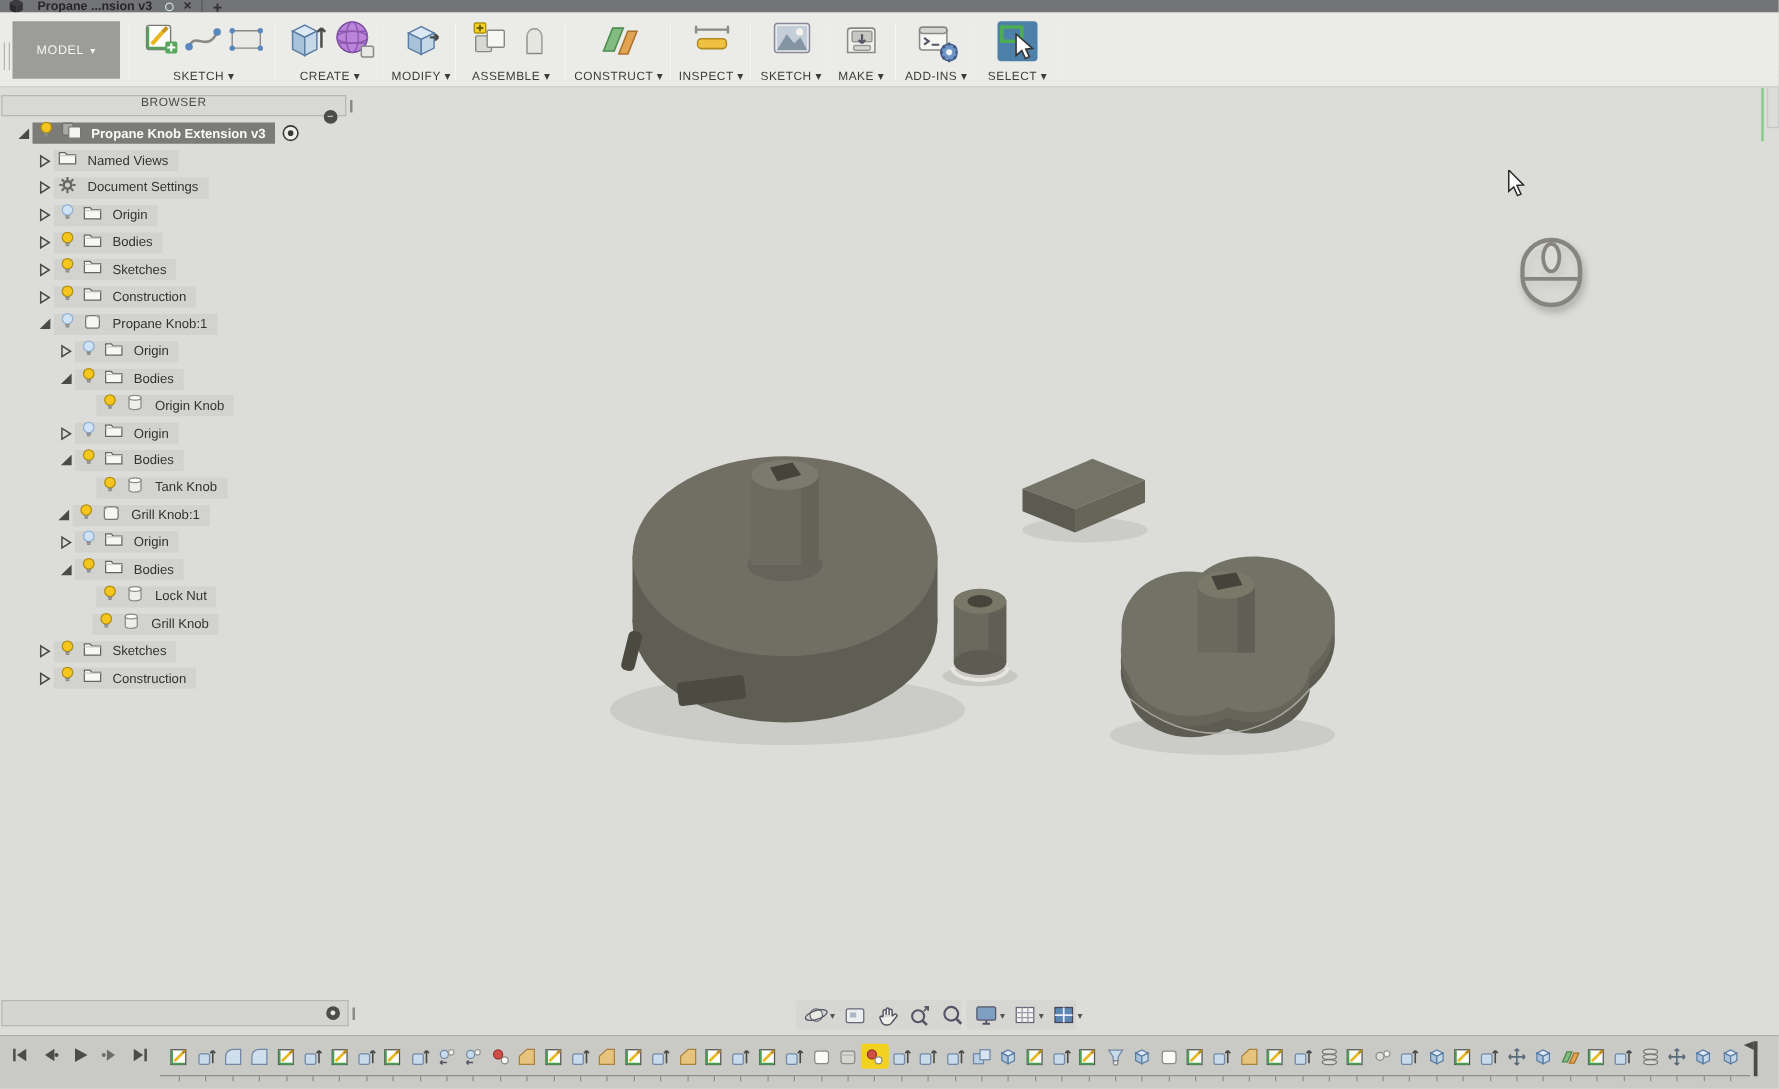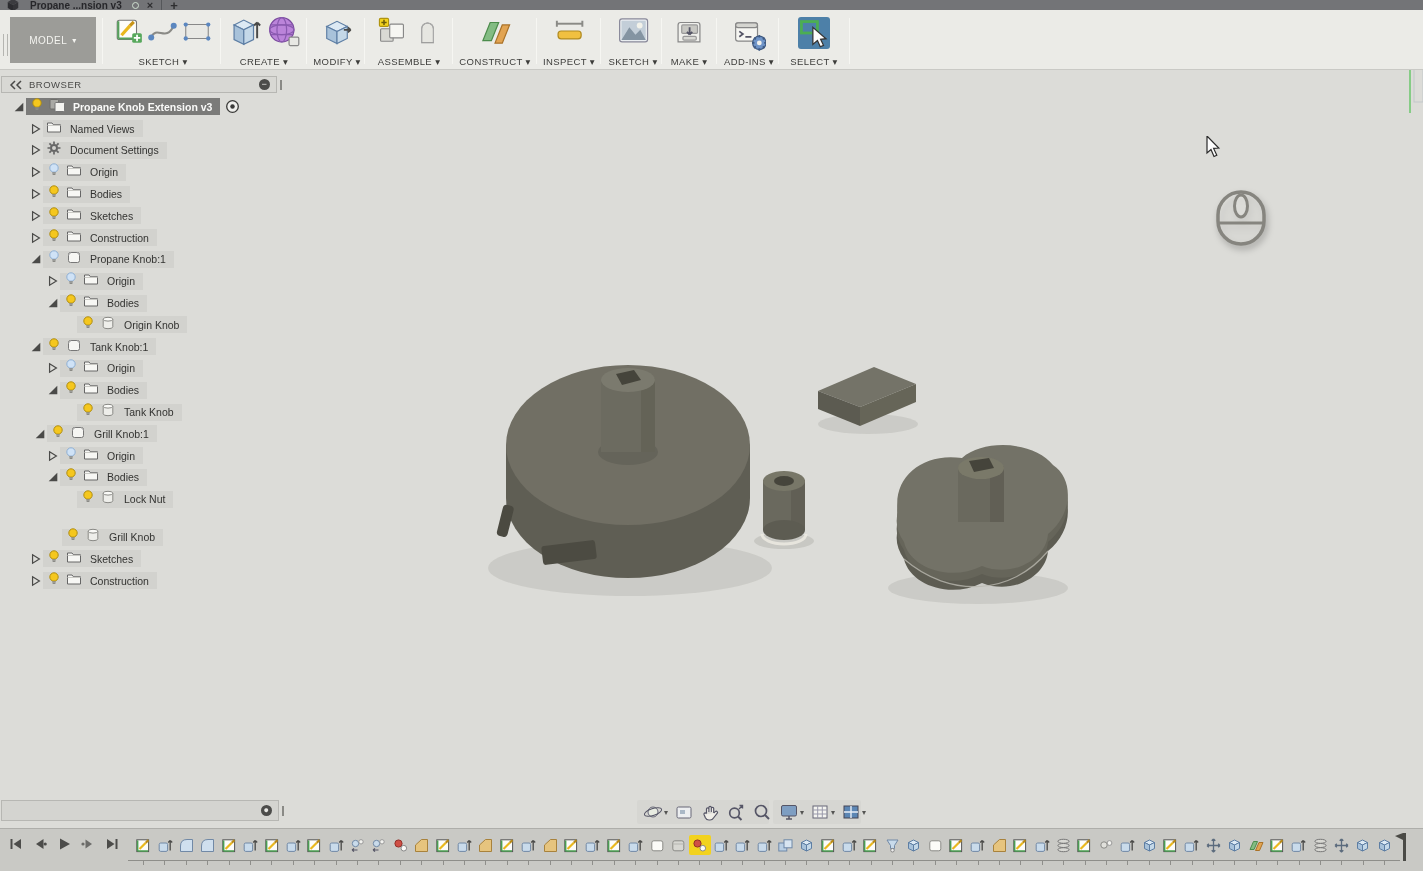--- a/index.html
+++ b/index.html
@@ -20,21 +20,21 @@
   #toolbar { position:absolute; left:0; top:10px; width:1423px; height:60px; background:#ebebe7; border-bottom:1px solid #c9c9c5; }
   #grip { position:absolute; left:3px; top:24px; width:5px; height:22px; border-left:1px solid #b5b5b1; border-right:1px solid #b5b5b1; }
   #model-btn { position:absolute; left:10px; top:7px; width:86px; height:46px; background:#9c9c98; color:#f4f4f0; font-size:10px; letter-spacing:.5px; display:flex; align-items:center; justify-content:center; gap:5px; cursor:default; }
   .tgroup { position:absolute; top:4px; height:54px; display:flex; flex-direction:column; align-items:center; justify-content:space-between; }
   .tgroup .ticons { display:flex; align-items:center; gap:4px; height:38px; }
   .tgroup .tlabel { font-size:9.5px; color:#3c3c3a; letter-spacing:.4px; white-space:nowrap; padding-bottom:1px; }
   .tsep { position:absolute; top:8px; width:1px; height:46px; background:#d2d2ce; border-right:1px solid #f6f6f2; }
   .select-chip { width:32px; height:32px; background:#4d80a8; border-radius:3px; display:flex; align-items:center; justify-content:center; }
 
   
-  #browser-header { position:absolute; left:1px; top:76px; width:276px; height:17px; background:#d8d8d4; border:1px solid #b7b7b3; display:flex; align-items:center; font-size:9.5px; color:#4a4a48; letter-spacing:.5px; }
+  #browser-header { position:absolute; left:1px; top:76px; width:276px; height:17px; background:#d8d8d4; border:1px solid #b7b7b3; display:flex; align-items:center; font-size:9.5px; color:#4a4a48; letter-spacing:.5px;flex-direction:column; }
   #browser-header .hdr-dot, #comments-bar .hdr-dot { margin-left:auto; margin-right:6px; width:11px; height:11px; border-radius:50%; background:#4c4c4a; color:#e8e8e4; font-size:9px; line-height:11px; text-align:center; }
   .hdr-grip { position:absolute; width:2px; height:10px; background:#8a8a86; }
   #tree { position:absolute; left:0; top:96px; width:300px; }
   .trow { display:flex; align-items:center; height:21.8px; }
   .trow .exp { width:14px; height:14px; flex:0 0 14px; display:flex; align-items:center; justify-content:center; }
   .rowbox { display:flex; align-items:center; gap:4px; background:#d2d2ce; padding:2px 8px 2px 3px; height:17px; }
   .rowbox.sel { background:#7b7b79; }
   .rowbox .lbl { font-size:10.5px; color:#333331; white-space:nowrap; padding-left:4px; }
   .rowbox.sel .lbl { color:#fafaf8; font-weight:bold; }
   .radio-wrap { margin-left:5px; display:flex; align-items:center; }
@@ -482,36 +482,86 @@
               <circle cx="8" cy="6" r="4.2" fill="#f5c71e" stroke="#b08e12"></circle>
               <path d="M6.2 10.8 h3.6 M6.6 12.3 h2.8" stroke="#8a8a86" stroke-width="1.3"></path>
             </svg></span>
           <span><svg width="16" height="16" viewBox="0 0 16 16">
               <path d="M3.2 4.2 V11.8 a4.8 1.9 0 0 0 9.6 0 V4.2 Z" fill="#eeeeea" stroke="#8a8a86"></path>
               <ellipse cx="8" cy="4.2" rx="4.8" ry="1.9" fill="#fbfbf8" stroke="#8a8a86"></ellipse>
             </svg></span>
           <span class="lbl">Origin Knob</span>
         </span>
       </div>
-      <div class="trow" style="padding-left: 29px;">
+      <div class="trow" style="padding-left: 46px;">
+        <span class="exp">
+          <svg width="12" height="12" viewBox="0 0 14 14">
+            <polygon points="3,2 11,7 3,12" fill="none" stroke="#4a4a48" stroke-width="1.4"></polygon>
+          </svg>
+        </span>
+        <span class="rowbox">
+          <span><svg width="16" height="16" viewBox="0 0 16 16">
+              <circle cx="8" cy="6" r="4.2" fill="#cfe2f6" stroke="#8fb0d4"></circle>
+              <path d="M6.2 10.8 h3.6 M6.6 12.3 h2.8" stroke="#8a8a86" stroke-width="1.3"></path>
+            </svg></span>
+          <span><svg width="16" height="16" viewBox="0 0 16 16">
+              <path d="M1.5 4 H6 l1.5 1.8 H14.5 V13 H1.5 Z" fill="#f7f7f4" stroke="#666"></path>
+              <path d="M1.5 6.5 H14.5" stroke="#c9c9c4"></path>
+            </svg></span>
+          <span class="lbl">Origin</span>
+        </span>
+      </div>
+      <div class="trow" style="padding-left: 46px;">
+        <span class="exp">
+          <svg width="12" height="12" viewBox="0 0 14 14">
+            <polygon points="2,12 12,12 12,2" fill="#4a4a48"></polygon>
+          </svg>
+        </span>
+        <span class="rowbox">
+          <span><svg width="16" height="16" viewBox="0 0 16 16">
+              <circle cx="8" cy="6" r="4.2" fill="#f5c71e" stroke="#b08e12"></circle>
+              <path d="M6.2 10.8 h3.6 M6.6 12.3 h2.8" stroke="#8a8a86" stroke-width="1.3"></path>
+            </svg></span>
+          <span><svg width="16" height="16" viewBox="0 0 16 16">
+              <path d="M1.5 4 H6 l1.5 1.8 H14.5 V13 H1.5 Z" fill="#f7f7f4" stroke="#666"></path>
+              <path d="M1.5 6.5 H14.5" stroke="#c9c9c4"></path>
+            </svg></span>
+          <span class="lbl">Bodies</span>
+        </span>
+      </div>
+      <div class="trow" style="padding-left: 63px;">
+        <span class="exp"></span>
+        <span class="rowbox">
+          <span><svg width="16" height="16" viewBox="0 0 16 16">
+              <circle cx="8" cy="6" r="4.2" fill="#f5c71e" stroke="#b08e12"></circle>
+              <path d="M6.2 10.8 h3.6 M6.6 12.3 h2.8" stroke="#8a8a86" stroke-width="1.3"></path>
+            </svg></span>
+          <span><svg width="16" height="16" viewBox="0 0 16 16">
+              <path d="M3.2 4.2 V11.8 a4.8 1.9 0 0 0 9.6 0 V4.2 Z" fill="#eeeeea" stroke="#8a8a86"></path>
+              <ellipse cx="8" cy="4.2" rx="4.8" ry="1.9" fill="#fbfbf8" stroke="#8a8a86"></ellipse>
+            </svg></span>
+          <span class="lbl">Tank Knob</span>
+        </span>
+      </div>
+      <div class="trow" style="padding-left: 44px;">
         <span class="exp">
           <svg width="12" height="12" viewBox="0 0 14 14">
             <polygon points="2,12 12,12 12,2" fill="#4a4a48"></polygon>
           </svg>
         </span>
         <span class="rowbox">
           <span><svg width="16" height="16" viewBox="0 0 16 16">
               <circle cx="8" cy="6" r="4.2" fill="#f5c71e" stroke="#b08e12"></circle>
               <path d="M6.2 10.8 h3.6 M6.6 12.3 h2.8" stroke="#8a8a86" stroke-width="1.3"></path>
             </svg></span>
           <span><svg width="16" height="16" viewBox="0 0 16 16">
               <rect x="2.5" y="3.5" width="11" height="10" rx="2" fill="#f6f6f3" stroke="#777"></rect>
               <path d="M2.5 6.2 L5.2 3.6 M13.5 6.2 L10.8 3.6" stroke="#bbb"></path>
             </svg></span>
-          <span class="lbl">Tank Knob:1</span>
+          <span class="lbl">Grill Knob:1</span>
         </span>
       </div>
       <div class="trow" style="padding-left: 46px;">
         <span class="exp">
           <svg width="12" height="12" viewBox="0 0 14 14">
             <polygon points="3,2 11,7 3,12" fill="none" stroke="#4a4a48" stroke-width="1.4"></polygon>
           </svg>
         </span>
         <span class="rowbox">
           <span><svg width="16" height="16" viewBox="0 0 16 16">
@@ -547,92 +597,24 @@
         <span class="exp"></span>
         <span class="rowbox">
           <span><svg width="16" height="16" viewBox="0 0 16 16">
               <circle cx="8" cy="6" r="4.2" fill="#f5c71e" stroke="#b08e12"></circle>
               <path d="M6.2 10.8 h3.6 M6.6 12.3 h2.8" stroke="#8a8a86" stroke-width="1.3"></path>
             </svg></span>
           <span><svg width="16" height="16" viewBox="0 0 16 16">
               <path d="M3.2 4.2 V11.8 a4.8 1.9 0 0 0 9.6 0 V4.2 Z" fill="#eeeeea" stroke="#8a8a86"></path>
               <ellipse cx="8" cy="4.2" rx="4.8" ry="1.9" fill="#fbfbf8" stroke="#8a8a86"></ellipse>
             </svg></span>
-          <span class="lbl">Tank Knob</span>
-        </span>
-      </div>
-      <div class="trow" style="padding-left: 33px;">
-        <span class="exp">
-          <svg width="12" height="12" viewBox="0 0 14 14">
-            <polygon points="2,12 12,12 12,2" fill="#4a4a48"></polygon>
-          </svg>
-        </span>
-        <span class="rowbox">
-          <span><svg width="16" height="16" viewBox="0 0 16 16">
-              <circle cx="8" cy="6" r="4.2" fill="#f5c71e" stroke="#b08e12"></circle>
-              <path d="M6.2 10.8 h3.6 M6.6 12.3 h2.8" stroke="#8a8a86" stroke-width="1.3"></path>
-            </svg></span>
-          <span><svg width="16" height="16" viewBox="0 0 16 16">
-              <rect x="2.5" y="3.5" width="11" height="10" rx="2" fill="#f6f6f3" stroke="#777"></rect>
-              <path d="M2.5 6.2 L5.2 3.6 M13.5 6.2 L10.8 3.6" stroke="#bbb"></path>
-            </svg></span>
-          <span class="lbl">Grill Knob:1</span>
-        </span>
-      </div>
-      <div class="trow" style="padding-left: 46px;">
-        <span class="exp">
-          <svg width="12" height="12" viewBox="0 0 14 14">
-            <polygon points="3,2 11,7 3,12" fill="none" stroke="#4a4a48" stroke-width="1.4"></polygon>
-          </svg>
-        </span>
-        <span class="rowbox">
-          <span><svg width="16" height="16" viewBox="0 0 16 16">
-              <circle cx="8" cy="6" r="4.2" fill="#cfe2f6" stroke="#8fb0d4"></circle>
-              <path d="M6.2 10.8 h3.6 M6.6 12.3 h2.8" stroke="#8a8a86" stroke-width="1.3"></path>
-            </svg></span>
-          <span><svg width="16" height="16" viewBox="0 0 16 16">
-              <path d="M1.5 4 H6 l1.5 1.8 H14.5 V13 H1.5 Z" fill="#f7f7f4" stroke="#666"></path>
-              <path d="M1.5 6.5 H14.5" stroke="#c9c9c4"></path>
-            </svg></span>
-          <span class="lbl">Origin</span>
-        </span>
-      </div>
-      <div class="trow" style="padding-left: 46px;">
-        <span class="exp">
-          <svg width="12" height="12" viewBox="0 0 14 14">
-            <polygon points="2,12 12,12 12,2" fill="#4a4a48"></polygon>
-          </svg>
-        </span>
-        <span class="rowbox">
-          <span><svg width="16" height="16" viewBox="0 0 16 16">
-              <circle cx="8" cy="6" r="4.2" fill="#f5c71e" stroke="#b08e12"></circle>
-              <path d="M6.2 10.8 h3.6 M6.6 12.3 h2.8" stroke="#8a8a86" stroke-width="1.3"></path>
-            </svg></span>
-          <span><svg width="16" height="16" viewBox="0 0 16 16">
-              <path d="M1.5 4 H6 l1.5 1.8 H14.5 V13 H1.5 Z" fill="#f7f7f4" stroke="#666"></path>
-              <path d="M1.5 6.5 H14.5" stroke="#c9c9c4"></path>
-            </svg></span>
-          <span class="lbl">Bodies</span>
-        </span>
-      </div>
-      <div class="trow" style="padding-left: 63px;">
-        <span class="exp"></span>
-        <span class="rowbox">
-          <span><svg width="16" height="16" viewBox="0 0 16 16">
-              <circle cx="8" cy="6" r="4.2" fill="#f5c71e" stroke="#b08e12"></circle>
-              <path d="M6.2 10.8 h3.6 M6.6 12.3 h2.8" stroke="#8a8a86" stroke-width="1.3"></path>
-            </svg></span>
-          <span><svg width="16" height="16" viewBox="0 0 16 16">
-              <path d="M3.2 4.2 V11.8 a4.8 1.9 0 0 0 9.6 0 V4.2 Z" fill="#eeeeea" stroke="#8a8a86"></path>
-              <ellipse cx="8" cy="4.2" rx="4.8" ry="1.9" fill="#fbfbf8" stroke="#8a8a86"></ellipse>
-            </svg></span>
           <span class="lbl">Lock Nut</span>
         </span>
       </div>
-      <div class="trow" style="padding-left: 48px; margin-top: 16px;">
+      <div class="trow" style="padding-left: 60px;">
         <span class="exp"></span>
         <span class="rowbox">
           <span><svg width="16" height="16" viewBox="0 0 16 16">
               <circle cx="8" cy="6" r="4.2" fill="#f5c71e" stroke="#b08e12"></circle>
               <path d="M6.2 10.8 h3.6 M6.6 12.3 h2.8" stroke="#8a8a86" stroke-width="1.3"></path>
             </svg></span>
           <span><svg width="16" height="16" viewBox="0 0 16 16">
               <path d="M3.2 4.2 V11.8 a4.8 1.9 0 0 0 9.6 0 V4.2 Z" fill="#eeeeea" stroke="#8a8a86"></path>
               <ellipse cx="8" cy="4.2" rx="4.8" ry="1.9" fill="#fbfbf8" stroke="#8a8a86"></ellipse>
             </svg></span>

